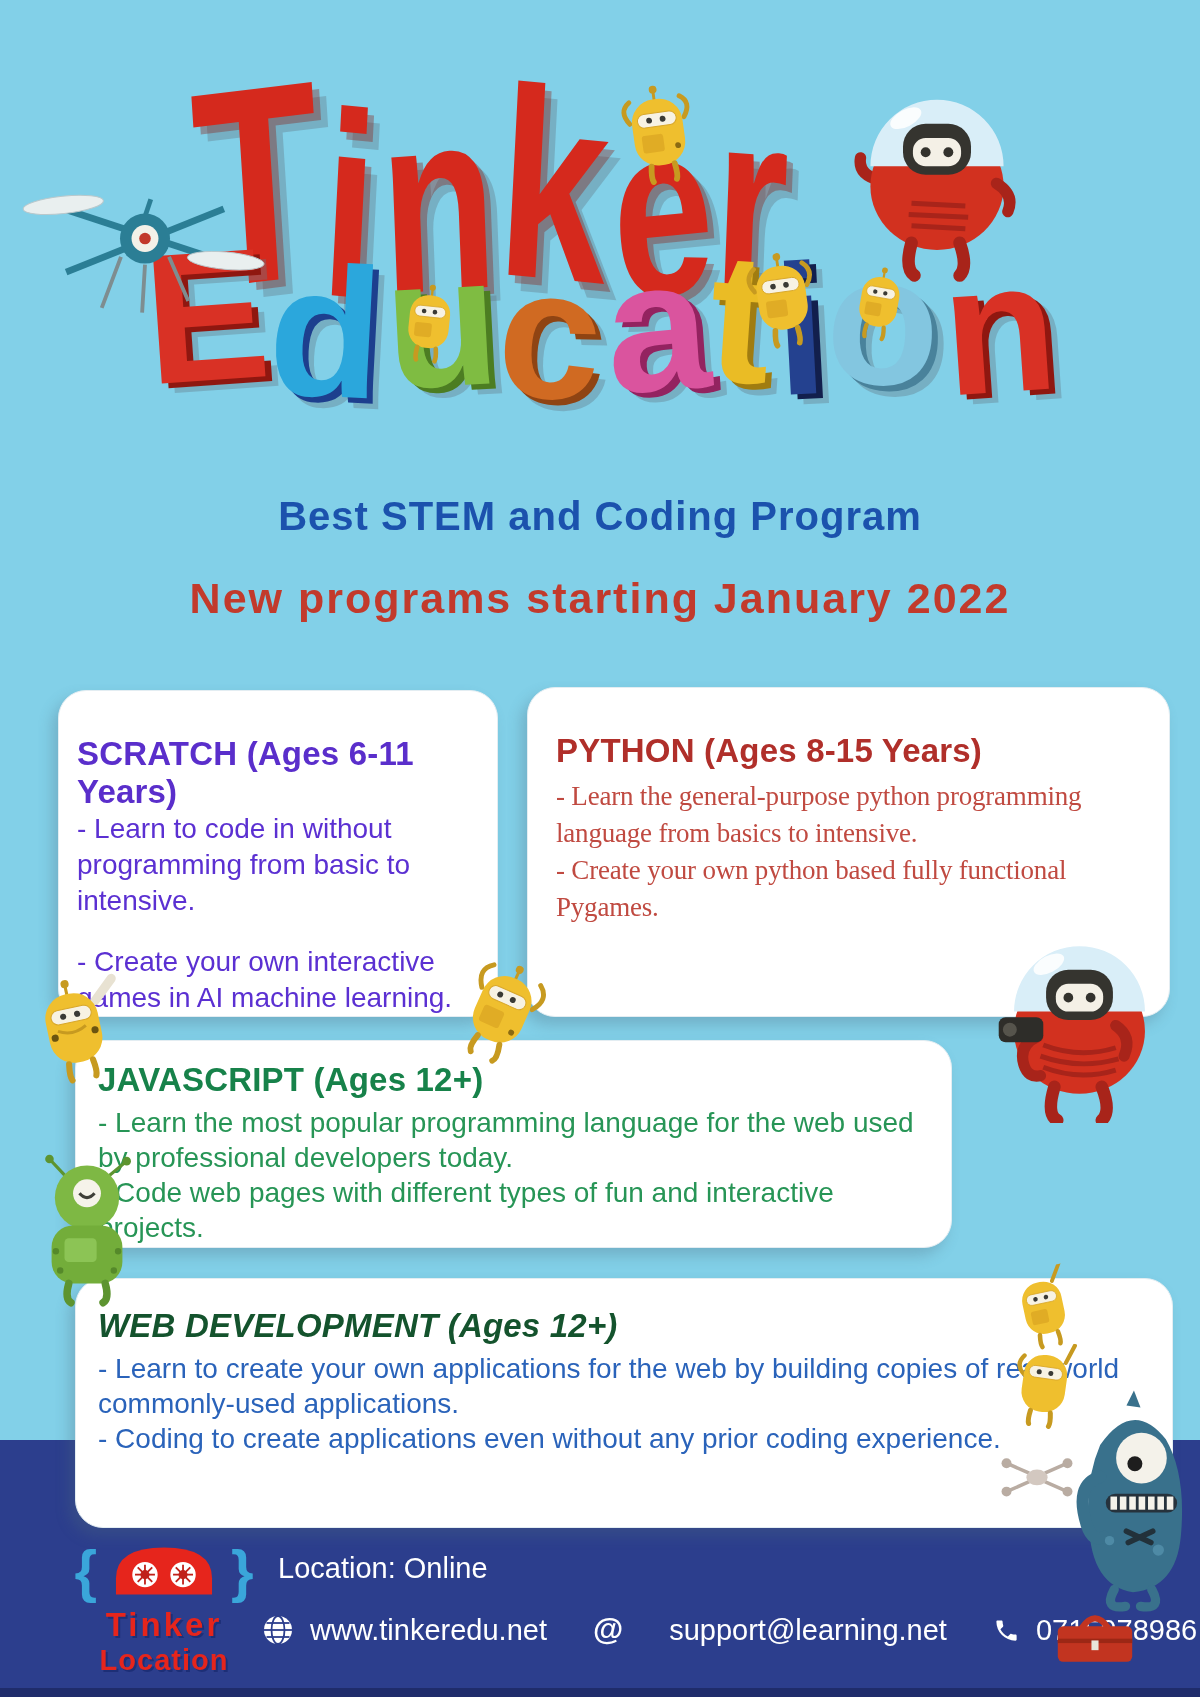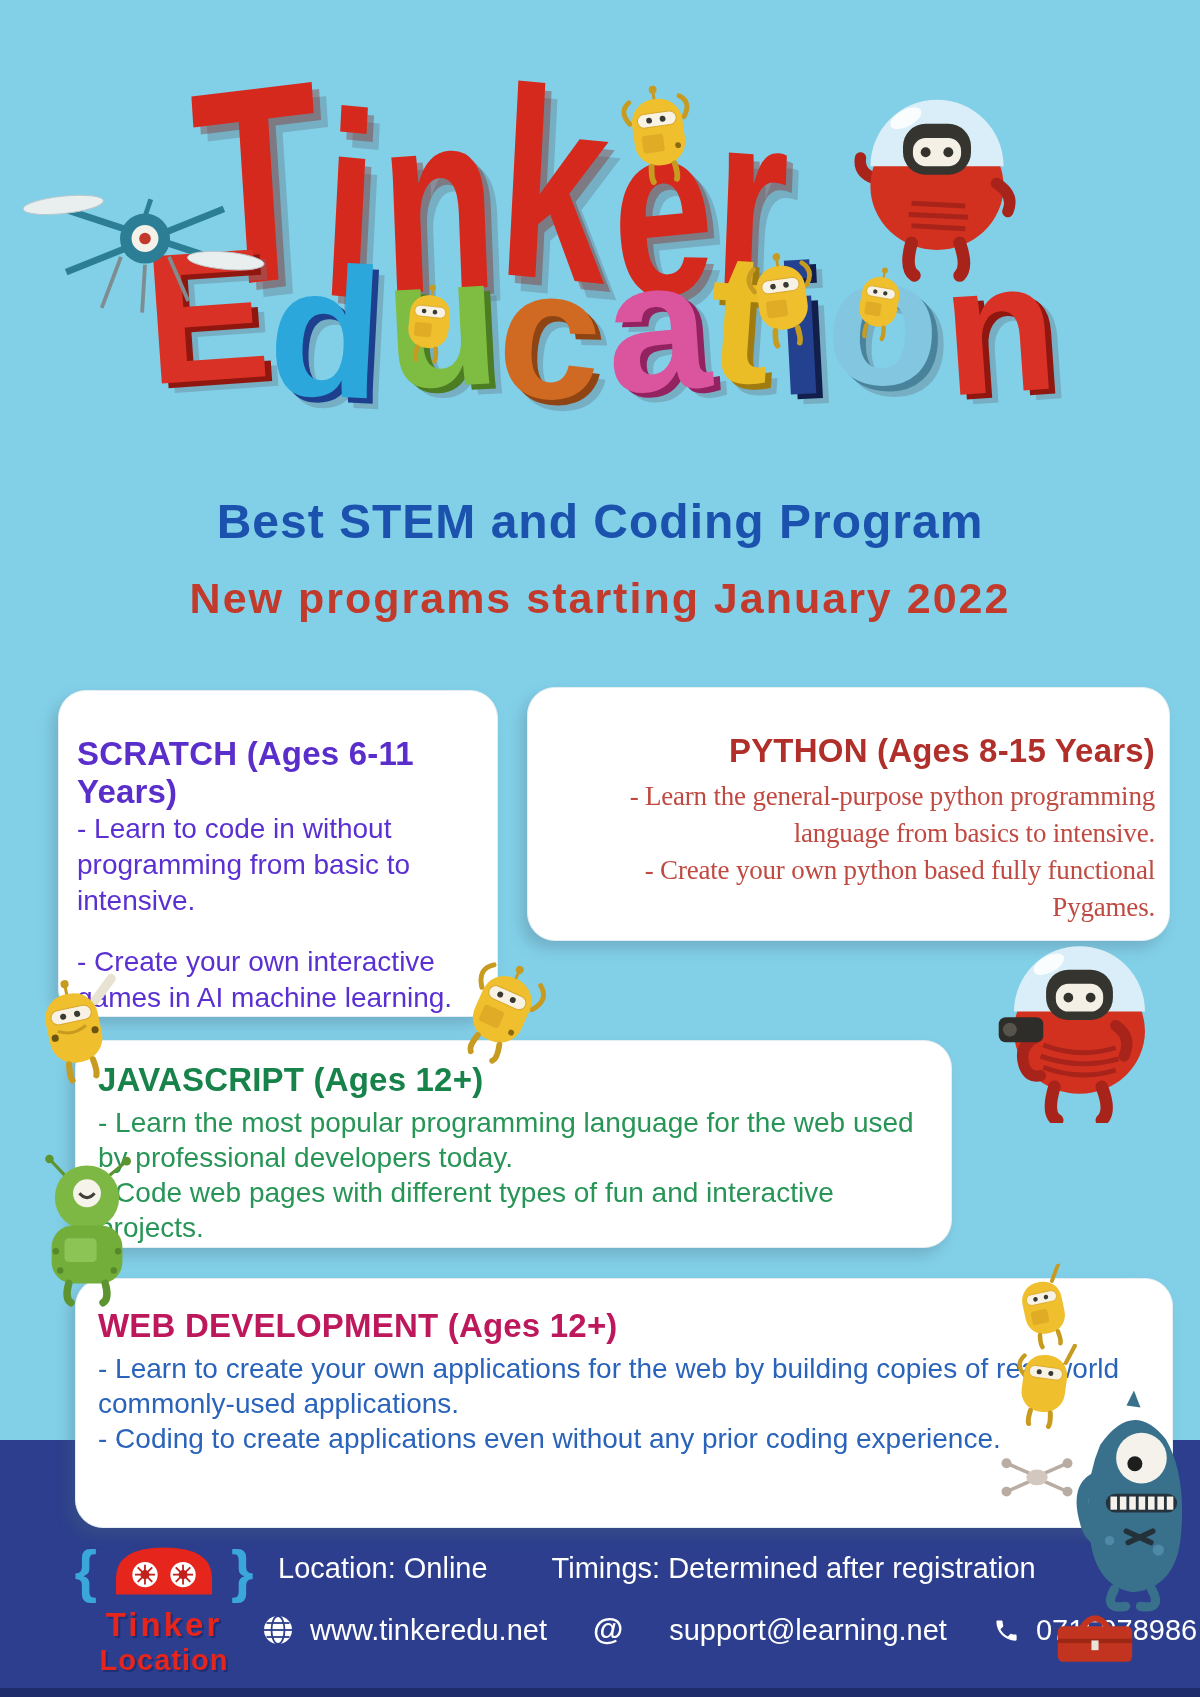--- a/index.html
+++ b/index.html
@@ -22,33 +22,33 @@
   #education-word .logo-letter:nth-child(3){transform:rotate(-3deg) translateY(6px);}
   #education-word .logo-letter:nth-child(4){transform:rotate(4deg) translateY(18px);}
   #education-word .logo-letter:nth-child(5){transform:rotate(-4deg) translateY(10px);}
   #education-word .logo-letter:nth-child(6){transform:rotate(4deg) translateY(2px);}
   #education-word .logo-letter:nth-child(7){transform:rotate(-3deg) translateY(14px);}
   #education-word .logo-letter:nth-child(8){transform:rotate(3deg) translateY(4px);}
   #education-word .logo-letter:nth-child(9){transform:rotate(-4deg) translateY(12px);}
 
   
   .headline{position:absolute;left:0;right:0;top:494px;margin:0;text-align:center;
-    font-size:48px;font-weight:bold;letter-spacing:1px;}
+    font-size:40px;font-weight:bold;letter-spacing:1px;}
   .subheadline{position:absolute;left:0;right:0;top:574px;margin:0;text-align:center;
     font-size:43px;font-weight:bold;letter-spacing:2px;}
 
   
   .card{position:absolute;background:#ffffff;border-radius:28px;border:1px solid #e3edf2;
     box-shadow:-6px 8px 14px rgba(75,105,125,.30);z-index:2;box-sizing:border-box;}
   .card-title{margin:0;font-size:33px;font-weight:bold;letter-spacing:.2px;}
   .card-line{margin:0;}
   .card-scratch{left:58px;top:690px;width:440px;height:327px;padding:44px 18px 0 18px;}
   .card-scratch .card-title{}
   .card-scratch .card-line{font-size:28px;line-height:36px;}
-  .card-python{left:527px;top:687px;width:643px;height:254px;padding:44px 14px 0 28px;text-align:right;}
+  .card-python{left:527px;top:687px;width:643px;height:330px;padding:44px 14px 0 28px;}
   .card-python .card-title{margin-bottom:8px;}
   .card-python .card-line{font-size:27px;line-height:37px;letter-spacing:-0.2px;font-family:Liberation Serif, serif;}
   .card-js{left:75px;top:1040px;width:877px;height:208px;padding:20px 34px 0 22px;}
   .card-js .card-title{margin-bottom:6px;}
   .card-js .card-line{font-size:28px;line-height:35px;}
   .card-webdev{left:75px;top:1278px;width:1098px;height:250px;padding:28px 34px 0 22px;}
   .card-webdev .card-title{margin-bottom:6px;}
   .card-webdev .card-line{font-size:28px;line-height:35px;}
 
   
@@ -180,21 +180,21 @@
     <p class="card-line" style="color: rgb(192, 74, 65);">- Create your own python based fully functional Pygames.</p>
   </section>
 
   <section class="card card-js">
     <h3 class="card-title" style="color: rgb(23, 130, 74);">JAVASCRIPT (Ages 12+)</h3>
     <p class="card-line" style="color: rgb(39, 149, 86);">- Learn the most popular programming language for the web used by professional developers today.</p>
     <p class="card-line" style="color: rgb(39, 149, 86);">- Code web pages with different types of fun and interactive projects.</p>
   </section>
 
   <section class="card card-webdev">
-    <h3 class="card-title" style="color: #be185d;">WEB DEVELOPMENT (Ages 12+)</h3>
+    <h3 class="card-title" style="color: #14532d; font-style: italic;">WEB DEVELOPMENT (Ages 12+)</h3>
     <p class="card-line" style="color: rgb(42, 99, 186);">- Learn to create your own applications for the web by building copies of real-world commonly-used applications.</p>
     <p class="card-line" style="color: rgb(42, 99, 186);">- Coding to create applications even without any prior coding experience.</p>
   </section>
 
   <svg class="decor" style="left:22px;top:975px;width:105px;height:112px;transform:rotate(-12deg);" viewBox="0 0 80 110">
     <line x1="40" y1="10" x2="40" y2="20" stroke="#c79a20" stroke-width="3"></line>
       <circle cx="40" cy="8" r="4" fill="#c79a20"></circle>
     <path d="M66 30 L86 12" stroke="#e8e2d2" stroke-width="9" stroke-linecap="round"></path>
     <rect x="14" y="18" width="52" height="68" rx="24" fill="#efbf2e"></rect>
     <rect x="20" y="32" width="40" height="14" rx="7" fill="#f7f2e3" stroke="#d8a72a"></rect>
@@ -334,21 +334,20 @@
             <circle cx="86" cy="36" r="5" fill="#c0211a"></circle>
         </svg>
         <span class="brace" style="color: rgb(58, 166, 218);">}</span>
       </div>
       <div class="brand-name1" style="color: rgb(230, 37, 28);">Tinker</div>
       <div class="brand-name2" style="color: rgb(230, 37, 28);">Location</div>
     </div>
 
     <div class="info-row row1">
       <span style="color: rgb(255, 255, 255);">Location: Online</span>
-      <span style="color: rgb(255, 255, 255);">Timings: Determined after registration</span>
     </div>
 
     <div class="info-row row2">
       <span class="icon">
         <svg width="32" height="32" viewBox="0 0 32 32">
           <circle cx="16" cy="16" r="14" fill="#ffffff"></circle>
           <g stroke="#2c3e8d" stroke-width="1.8" fill="none">
             <ellipse cx="16" cy="16" rx="6.5" ry="14"></ellipse>
             <line x1="2" y1="16" x2="30" y2="16"></line>
             <line x1="4.5" y1="9" x2="27.5" y2="9"></line>

